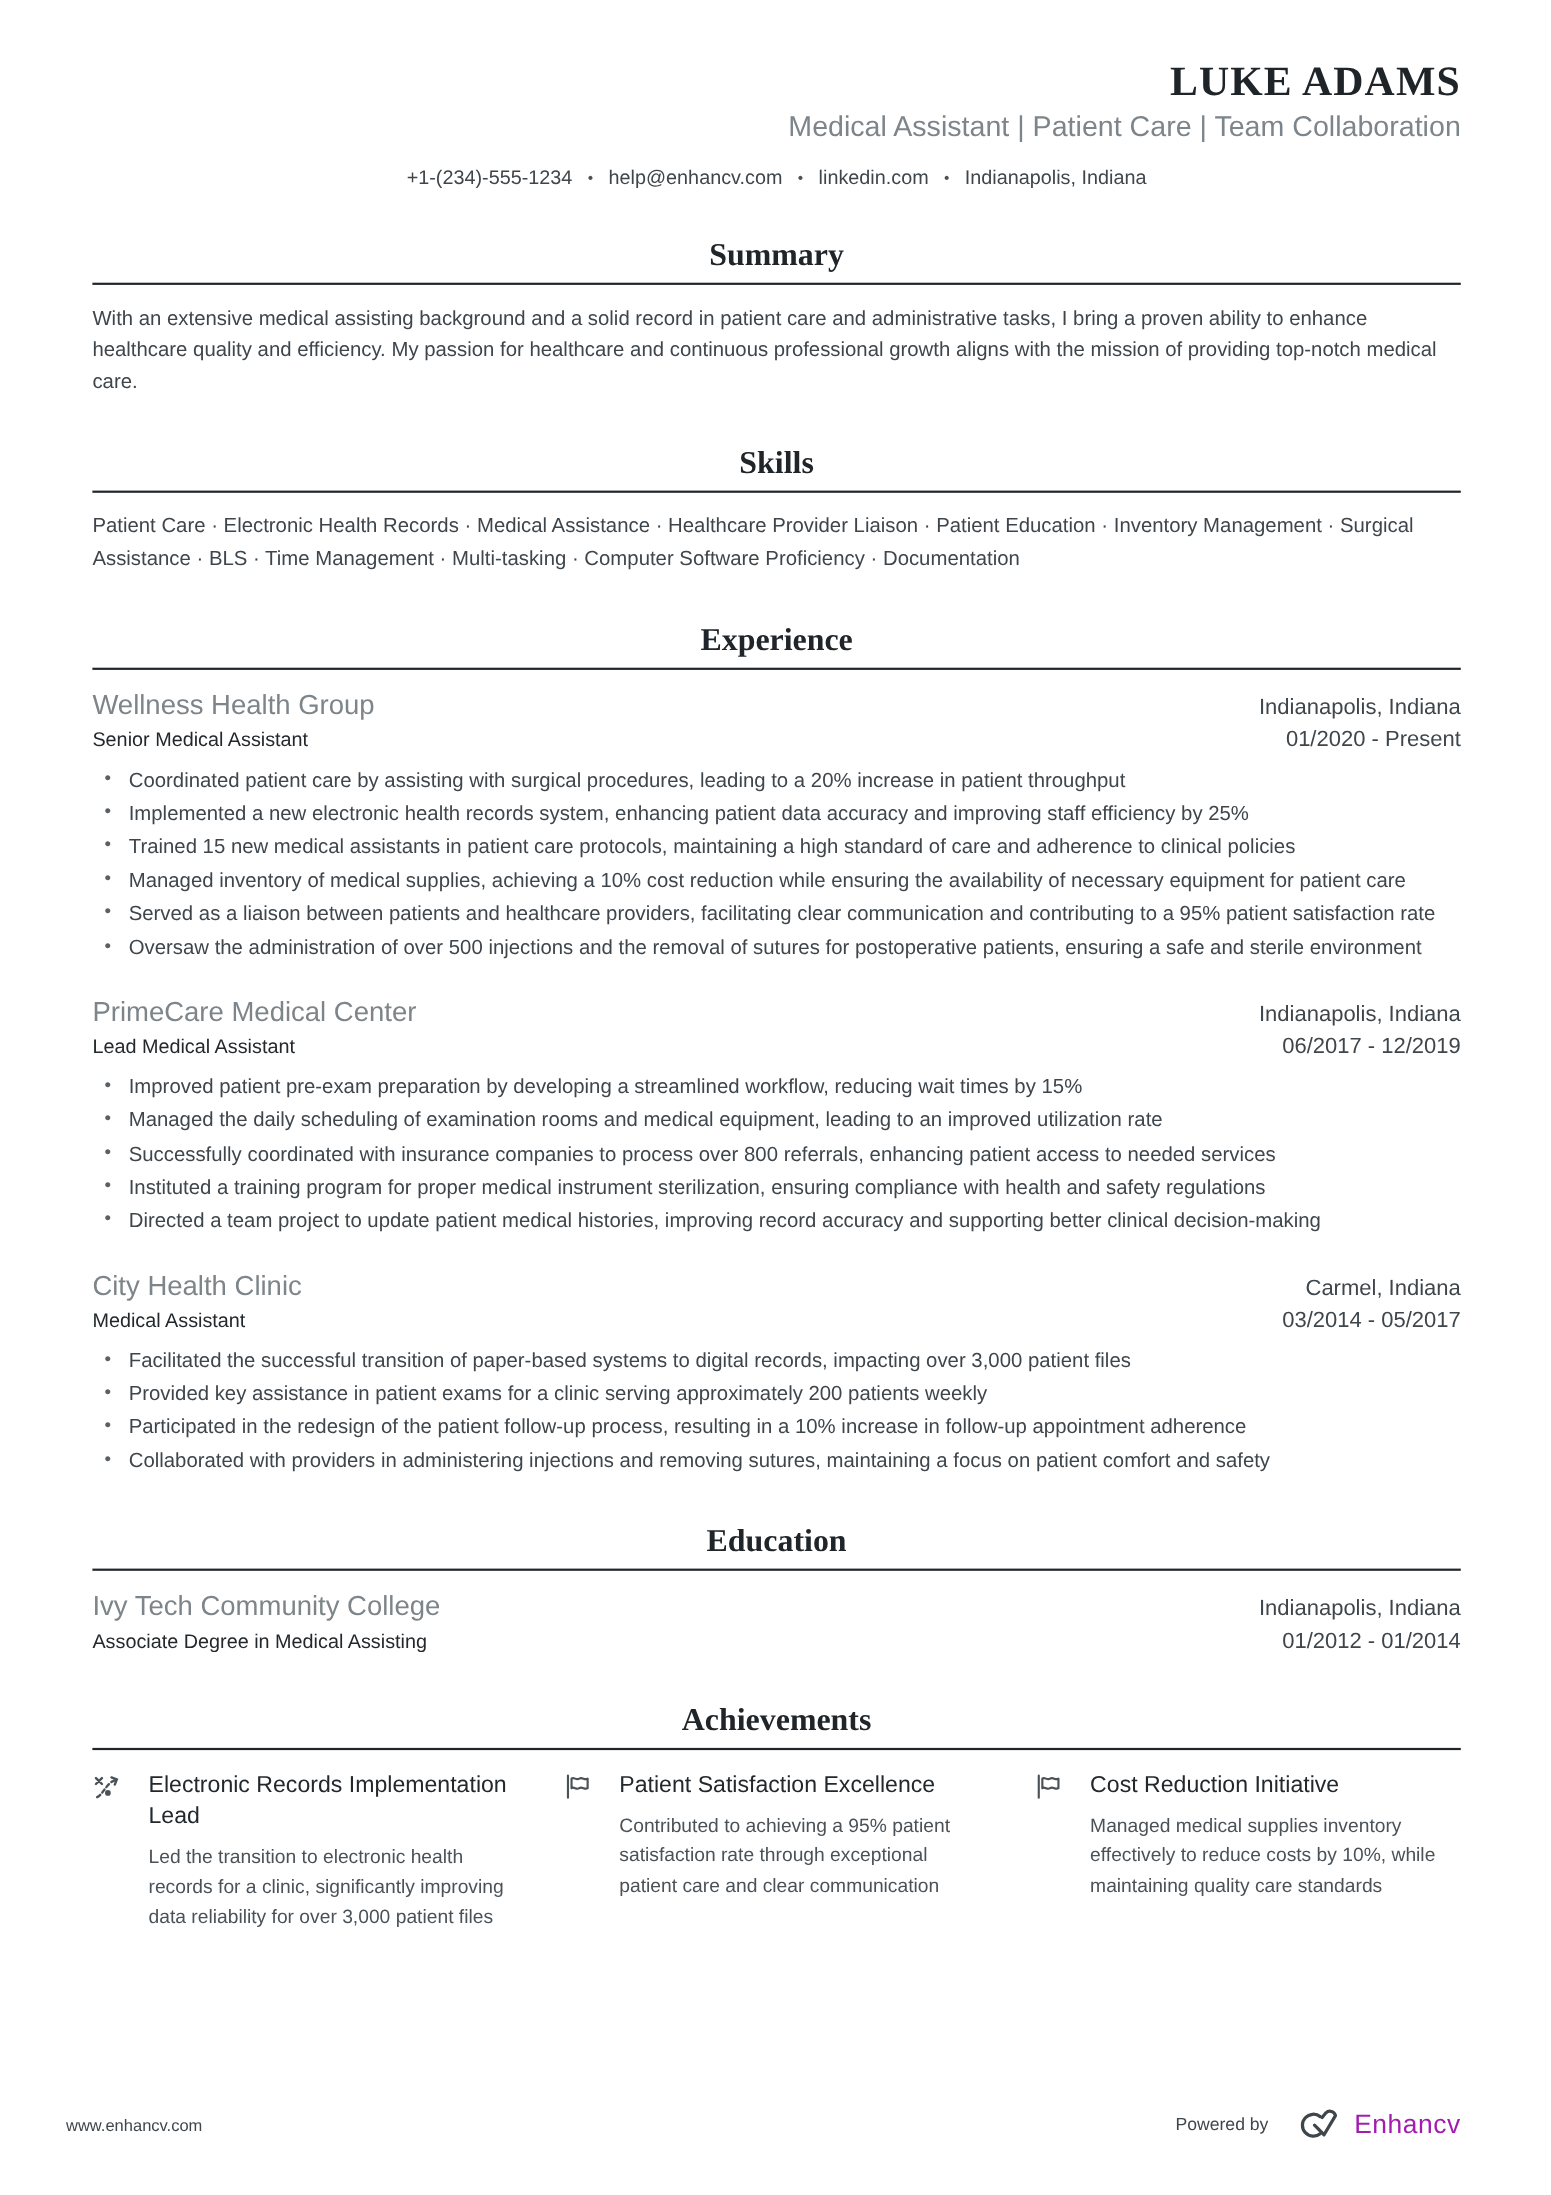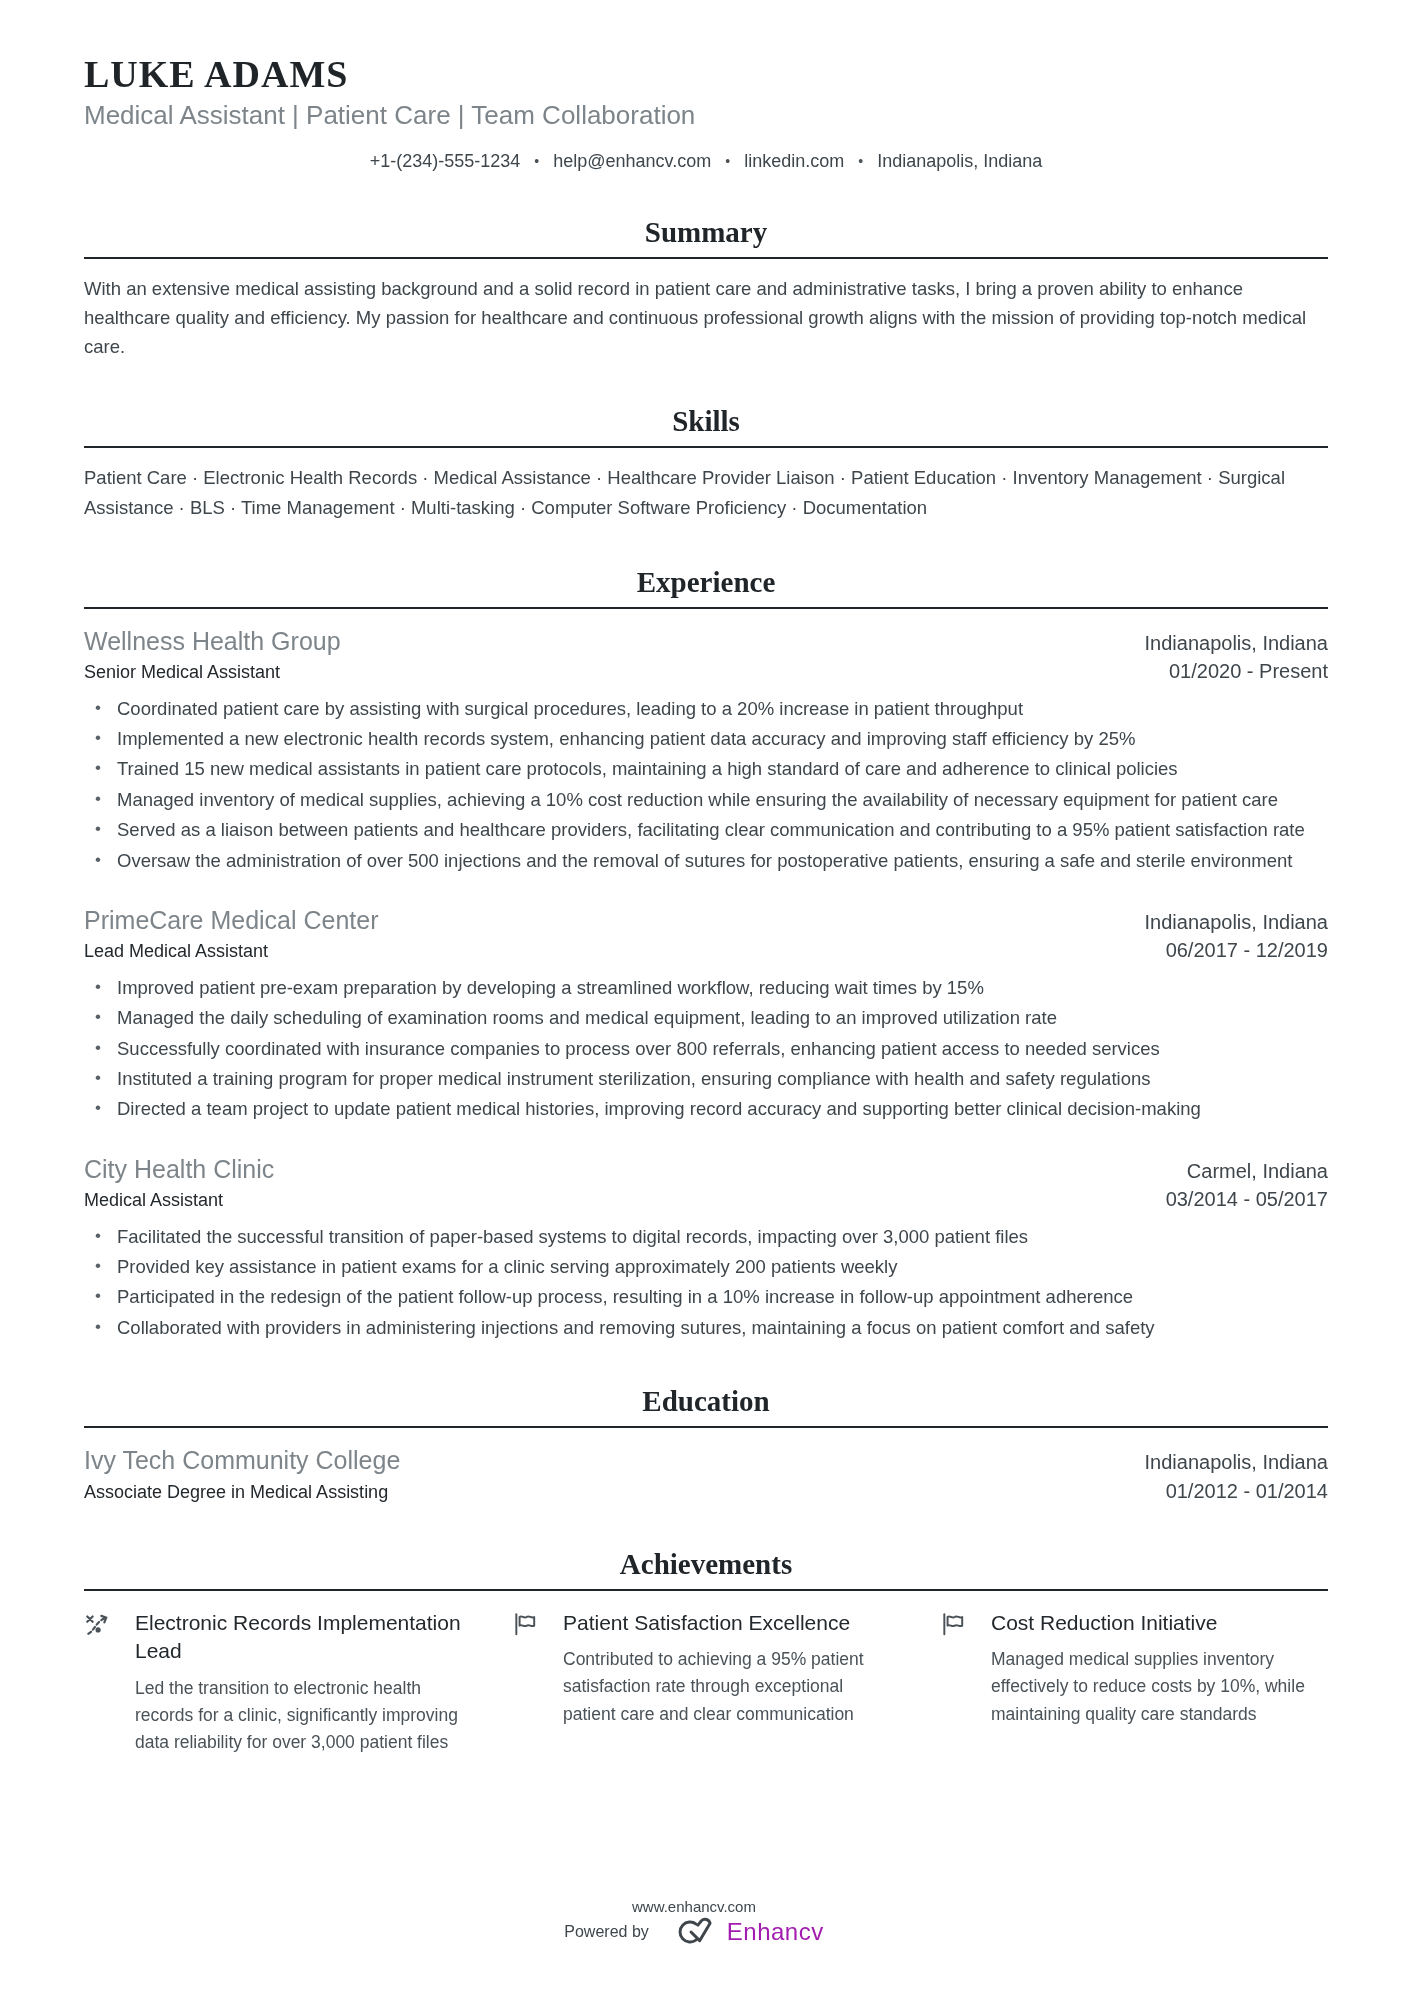--- a/index.html
+++ b/index.html
@@ -10,21 +10,21 @@
     font-family: "Liberation Sans", sans-serif;
     color: #3e464c;
     overflow: hidden;
   }
   .page {
     width: 1410px; height: 1995px;
     padding: 54px 82px 0 84px;
     position: relative;
   }
   
-  .hdr { text-align: left; }
+  .hdr { text-align: right; }
   .hdr-name {
     font-family: "Liberation Serif", serif;
     font-weight: 700;
     font-size: 38px;
     letter-spacing: 1px;
     color: #1f2428;
     line-height: 1.1;
   }
   .hdr-tagline {
     margin-top: 5px;
@@ -113,21 +113,20 @@
     color: #4a5258;
     max-width: 358px;
   }
   
   .footer {
     position: absolute;
     left: 60px; right: 82px; bottom: 46px;
     display: flex;
     justify-content: space-between;
     align-items: center;
-    flex-direction: column;
   }
   .footer-site { font-size: 15px; color: #3e464c; }
   .powered {
     display: flex;
     align-items: center;
     gap: 16px;
   }
   .powered-label { font-size: 16px; color: #3e464c; }
   .brand { display: flex; align-items: center; gap: 10px; }
   .brand svg { display: block; }

